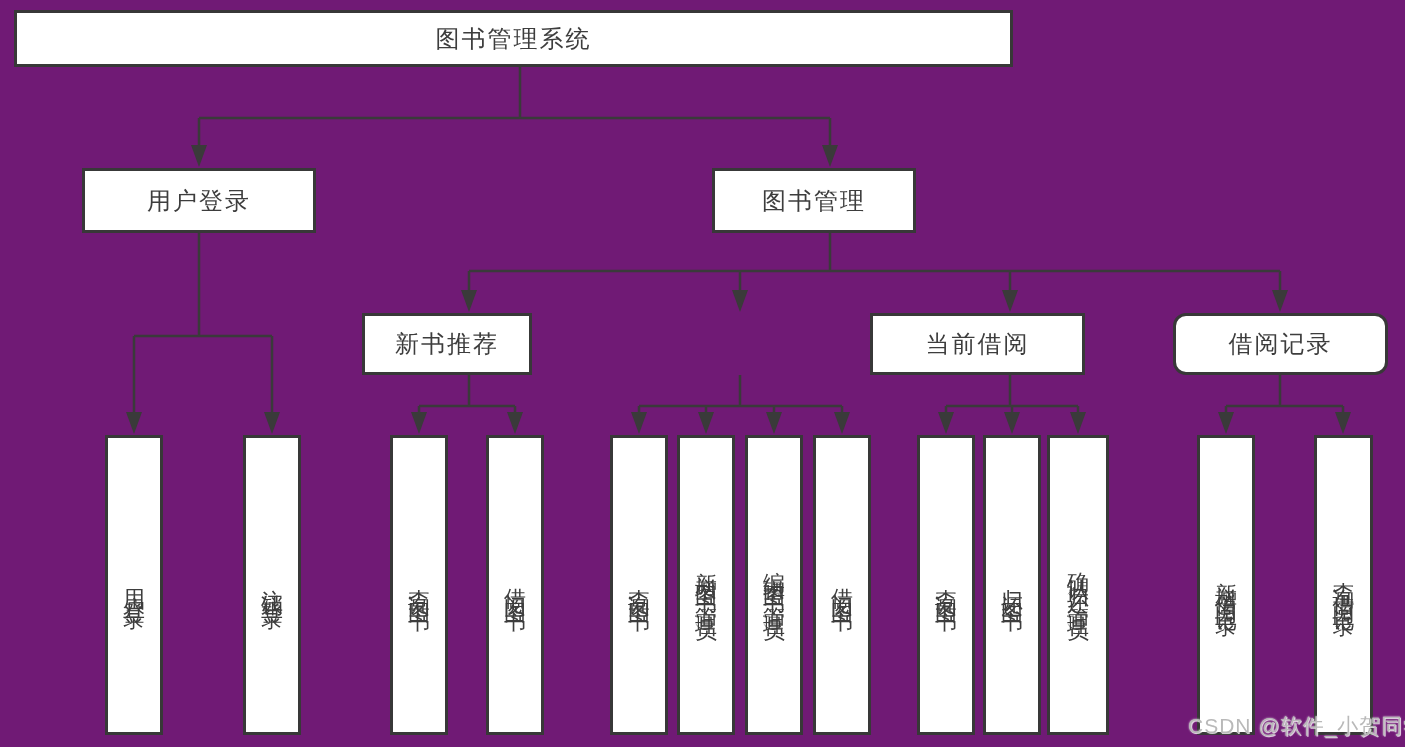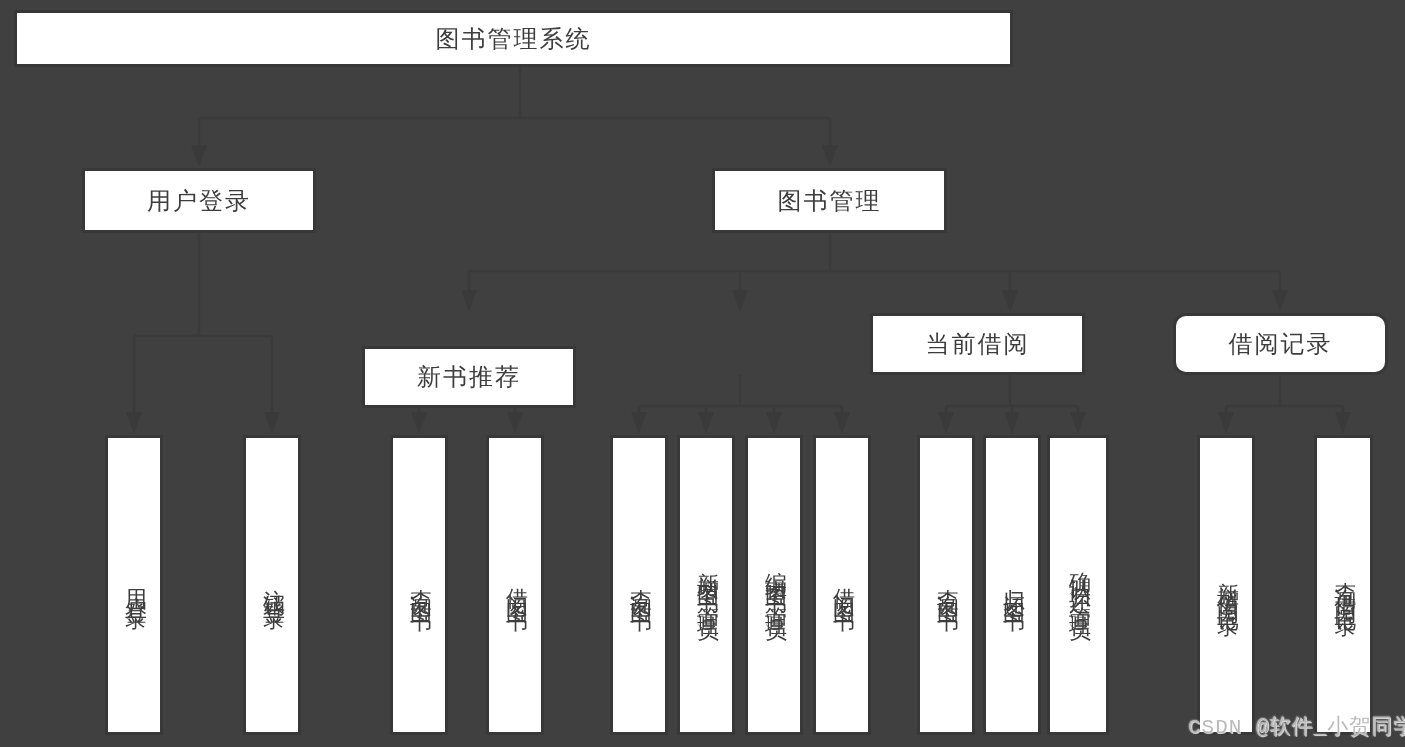--- a/index.html
+++ b/index.html
@@ -1,21 +1,21 @@
 <!DOCTYPE html>
 <html><head>
 <meta charset="utf-8">
 <style>
   html, body { margin: 0; padding: 0; background: #ffffff; }
   #canvas {
     position: relative;
     width: 1405px;
     height: 747px;
-    background: #404040;
-    font-family: Liberation Mono, monospace;
+    background: #701a75;
+    font-family: Liberation Sans, sans-serif;
     overflow: hidden;
   }
   #connectors {
     position: absolute;
     left: 0; top: 0;
     width: 1405px; height: 747px;
     z-index: 1;
   }
   #connectors path {
     fill: none;
@@ -35,23 +35,23 @@
     display: flex;
     align-items: center;
     justify-content: center;
     color: #3d3d3d;
     font-size: 24px;
     letter-spacing: 2px;
     white-space: nowrap;
   }
   .root   { left: 14px;  top: 10px;  width: 999px; height: 57px; }
   .lv2a   { left: 82px;  top: 168px; width: 234px; height: 65px; }
-  .lv2b   { left: 712px; top: 168px; width: 235px; height: 65px; text-align: center; }
+  .lv2b   { left: 712px; top: 168px; width: 204px; height: 65px; text-align: center; }
   .lv3    { top: 313px; height: 62px; }
-  .lv3a   { left: 362px;  width: 214px; margin-top: 33px; }
+  .lv3a   { left: 362px;  width: 170px; }
   .lv3b   { left: 633px;  width: 215px; }
   .lv3c   { left: 870px;  width: 215px; }
   .lv3d   { left: 1173px; width: 215px; border-radius: 13px; }
   .leaf {
     position: absolute;
     z-index: 2;
     top: 435px;
     height: 300px;
     width: 58px;
     background: #ffffff;

